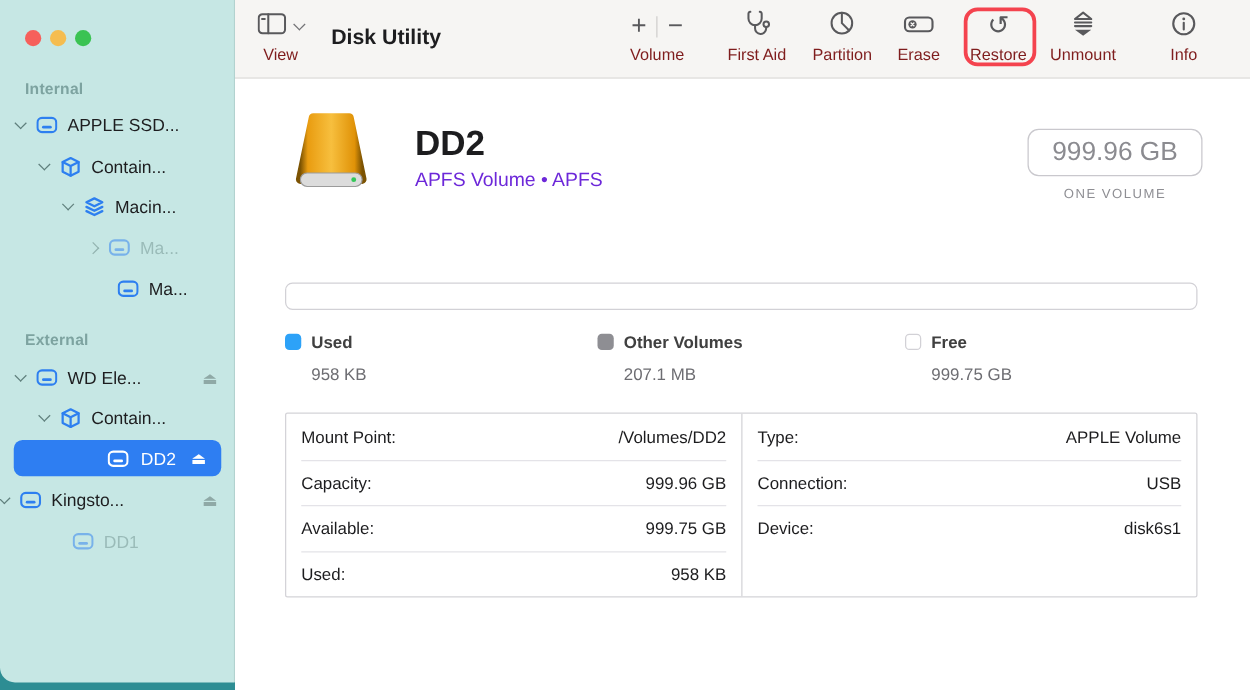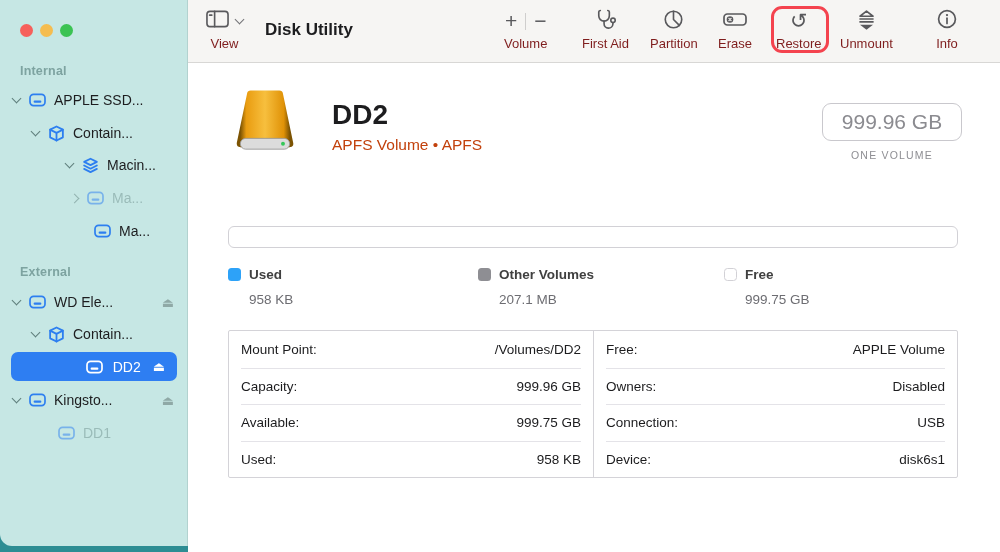--- a/index.html
+++ b/index.html
@@ -42,21 +42,21 @@
   .view-chev { width:7px; height:7px; border-right:1.7px solid #737376; border-bottom:1.7px solid #737376; transform:rotate(45deg); margin:-3px 0 0 7px; }
 
   .ann-box { position:absolute; left:583px; top:6px; width:58px; height:47px; border:3px solid #f4434e; border-radius:11px; }
   .ann-arrow { position:absolute; left:560px; top:60px; }
 
   
   .content { position:absolute; left:188px; top:63px; width:812px; height:489px; background:#fff; }
   .vol-head { position:absolute; left:40px; top:23px; display:flex; align-items:center; }
   .vol-texts { margin-left:30px; }
   .vol-name { font-size:28px; font-weight:700; color:#1d1d1f; }
-  .vol-sub { font-size:15.5px; color:#c2410c; margin-top:5px; }
+  .vol-sub { font-size:15.5px; color:#6d28d9; margin-top:5px; }
   .cap-box { position:absolute; left:634px; top:40px; width:140px; height:38px; border:1.5px solid #c9c8cd; border-radius:9px;
     display:flex; align-items:center; justify-content:center; font-size:21px; color:#8b8b90; }
   .cap-note { position:absolute; left:634px; top:86px; width:140px; text-align:center; font-size:10.5px; letter-spacing:1.2px; color:#8e8e93; }
 
   .usage-bar { position:absolute; left:40px; top:163px; width:730px; height:22px; border:1px solid #d2d1d6; border-radius:6px; background:#fff; }
 
   .legend { position:absolute; top:202px; }
   .legend .sw { width:13px; height:13px; border-radius:3.5px; display:inline-block; vertical-align:-2px; }
   .legend .llabel { font-size:13.5px; font-weight:700; color:#404040; margin-left:8px; }
   .legend .lvalue { font-size:13.5px; color:#6d6d72; margin:9px 0 0 21px; }
@@ -103,21 +103,21 @@
         <span class="chev down"></span>
         <span class="sicon">
           <svg width="17" height="17" viewBox="0 0 16 16">
               <path class="bl" d="M8 1.4 14 4.4 v7.2 L8 14.6 2 11.6 V4.4 Z"></path>
               <path class="bl" d="M2 4.4 8 7.4 14 4.4 M8 7.4 V14.6"></path>
             </svg>
         </span>
         <span class="slabel">Contain...</span>
       </div>
 
-      <div class="srow" style="top:151px; padding-left:66px">
+      <div class="srow" style="top:151px; padding-left:51px">
         <span class="chev down"></span>
         <span class="sicon">
           <svg width="17" height="17" viewBox="0 0 16 16">
               <path class="bl" d="M8 1.6 14 4.6 8 7.6 2 4.6 Z"></path>
               <path class="bl" d="M2 8 l6 3 6-3"></path>
               <path class="bl" d="M2 11.2 l6 3 6-3"></path>
             </svg>
         </span>
         <span class="slabel">Macin...</span>
       </div>
@@ -172,21 +172,21 @@
         <span class="sicon">
           <svg width="17" height="14" viewBox="0 0 17 14">
               <rect class="wh" x="1" y="1.3" width="15" height="11.4" rx="3.6"></rect>
               <rect x="4.6" y="7.6" width="7.8" height="2.2" rx="1.1" fill="#ffffff"></rect>
             </svg>
         </span>
         <span class="slabel">DD2</span>
         <span class="eject">⏏</span>
       </div>
 
-      <div class="srow" style="top:386px; padding-left:13px">
+      <div class="srow" style="top:386px; ">
         <span class="chev down"></span>
         <span class="sicon">
           <svg width="17" height="14" viewBox="0 0 17 14">
               <rect class="bl" x="1" y="1.3" width="15" height="11.4" rx="3.6"></rect>
               <rect x="4.6" y="7.6" width="7.8" height="2.2" rx="1.1" fill="#2d7ff0"></rect>
             </svg>
         </span>
         <span class="slabel">Kingsto...</span>
         <span class="eject">⏏</span>
       </div>
@@ -366,26 +366,22 @@
             <span class="dlabel">Available:</span>
             <span class="dvalue">999.75 GB</span>
           </div>
         <div class="drow">
             <span class="dlabel">Used:</span>
             <span class="dvalue">958 KB</span>
           </div>
       </div>
       <div class="dcol rightcol">
         <div class="drow">
-            <span class="dlabel">Free:</span>
+            <span class="dlabel">Type:</span>
             <span class="dvalue">APPLE Volume</span>
-          </div>
-        <div class="drow">
-            <span class="dlabel">Owners:</span>
-            <span class="dvalue">Disabled</span>
           </div>
         <div class="drow">
             <span class="dlabel">Connection:</span>
             <span class="dvalue">USB</span>
           </div>
         <div class="drow">
             <span class="dlabel">Device:</span>
             <span class="dvalue">disk6s1</span>
           </div>
       </div>

